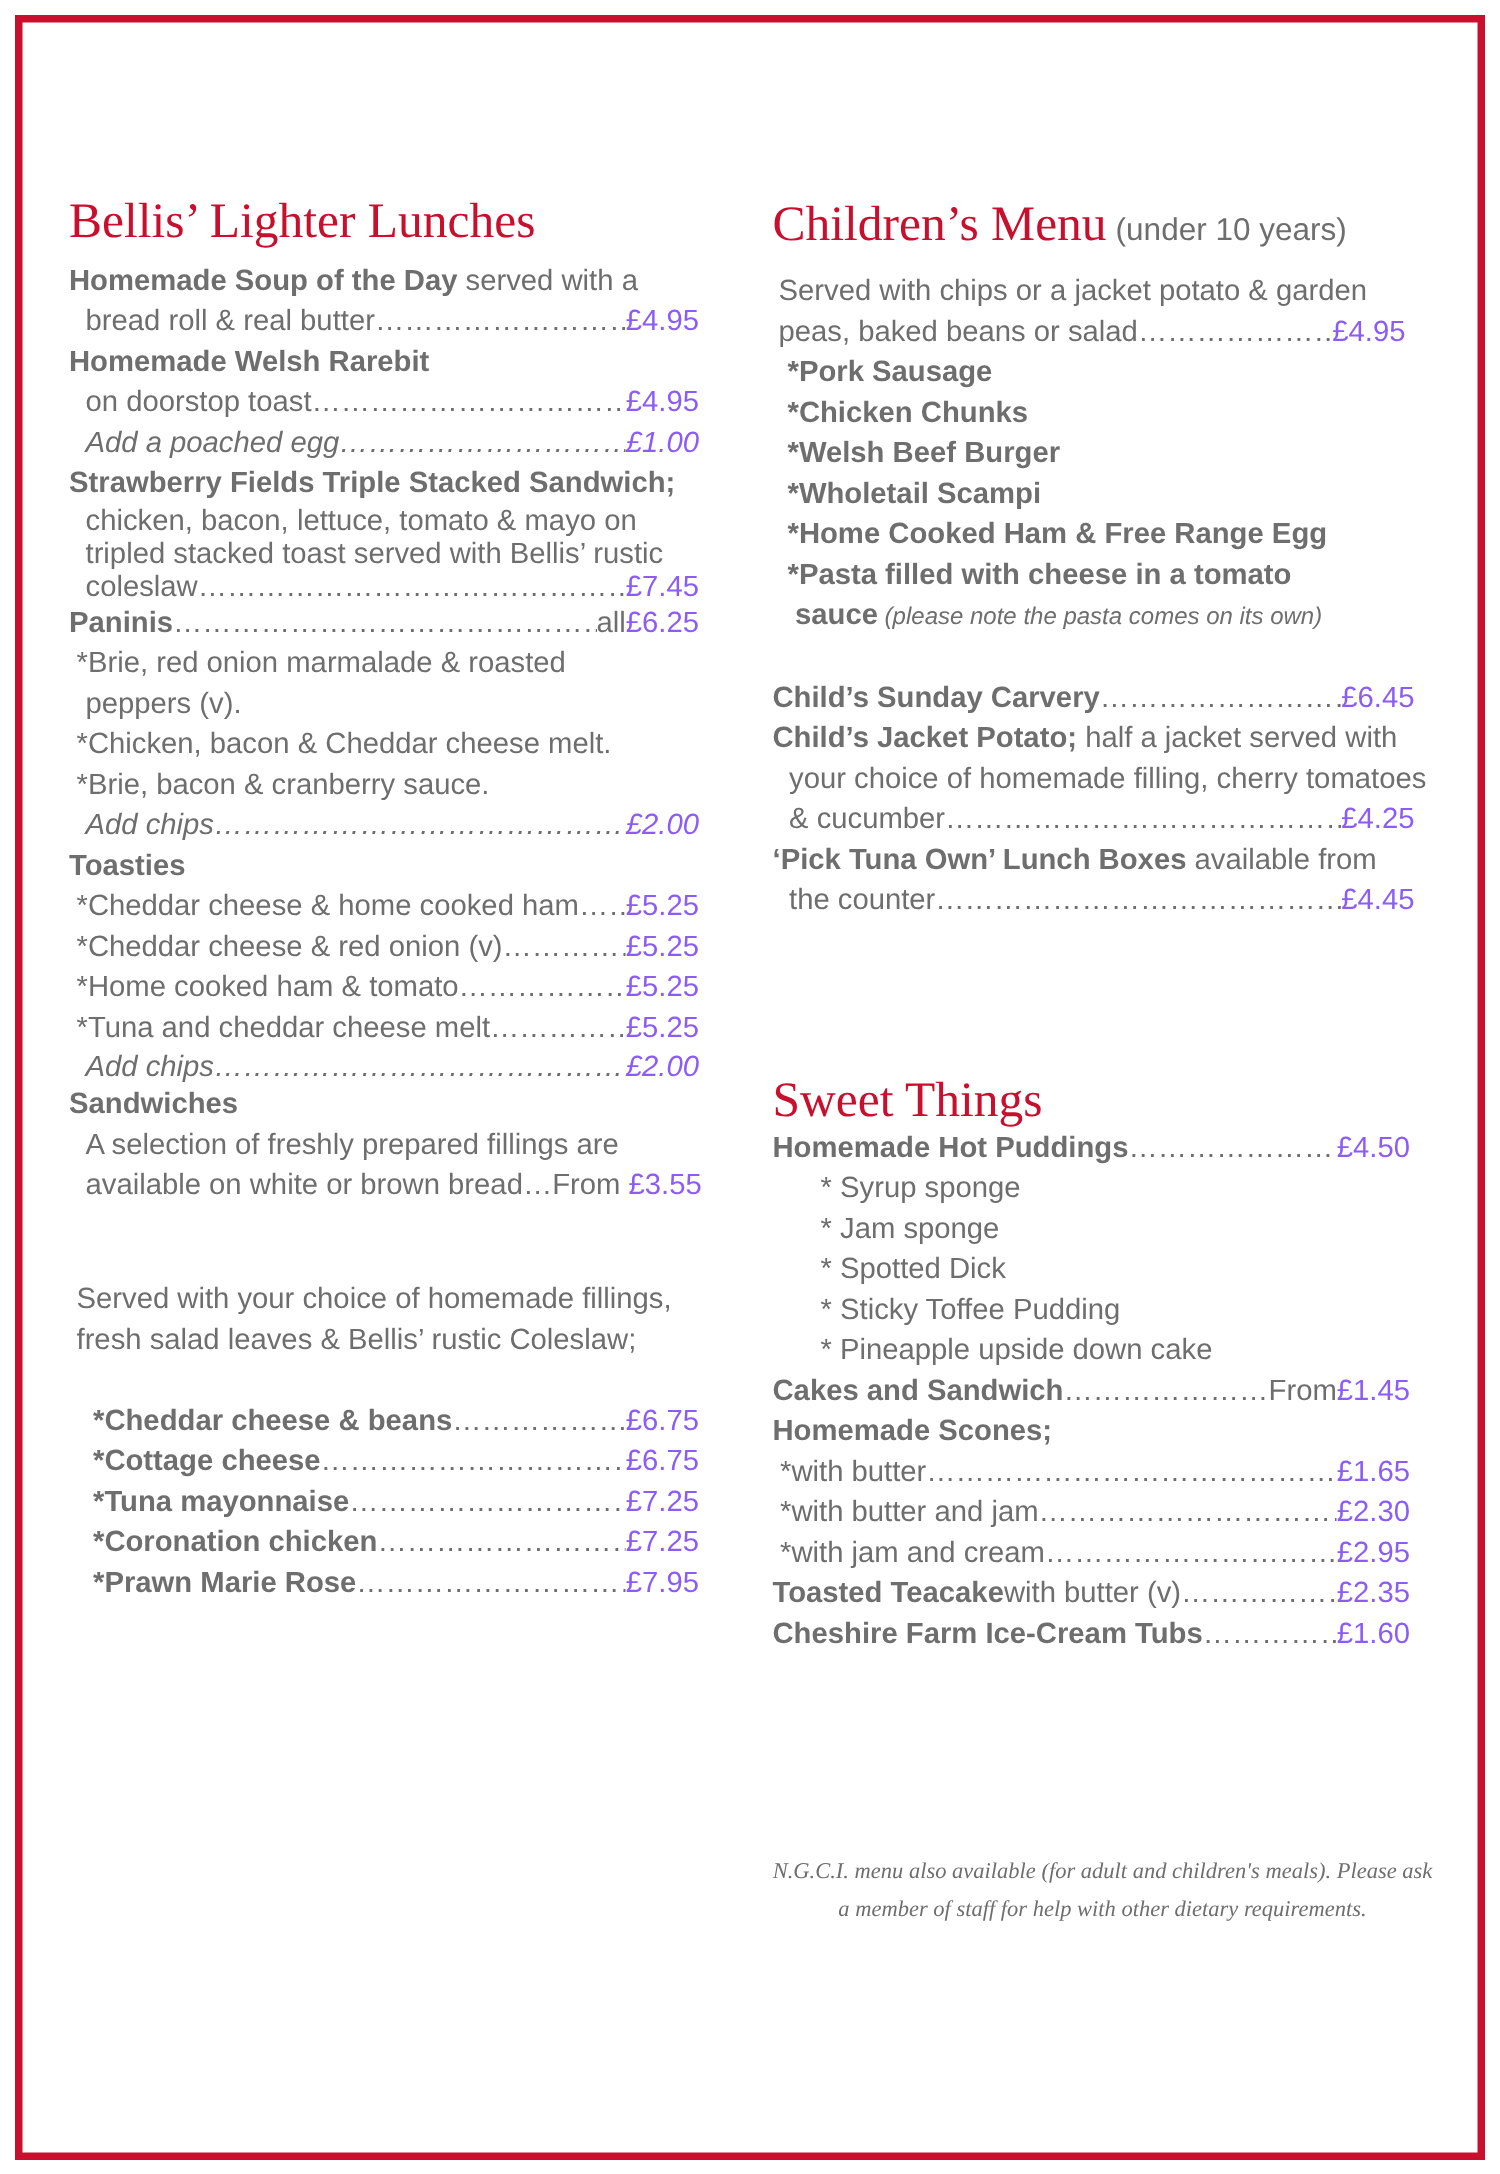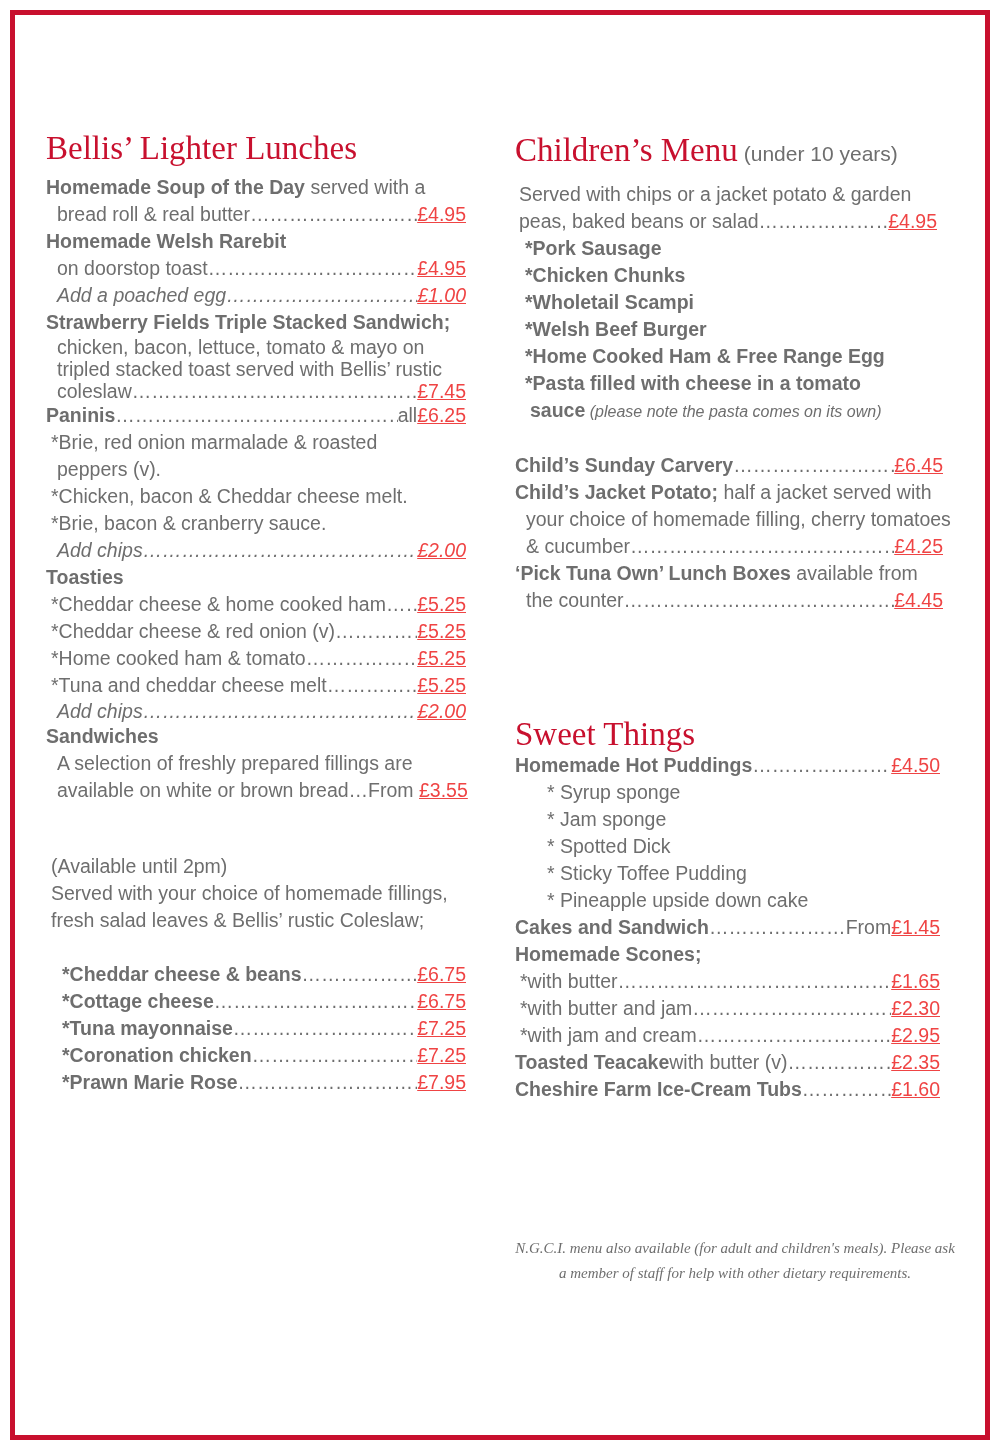--- a/index.html
+++ b/index.html
@@ -7,21 +7,21 @@
          font-family:"Liberation Sans", sans-serif; color:#6e6e6e; }
   .frame { position:absolute; left:10px; top:10px; width:970px; height:1420px;
            border:5px solid #c8102e; }
   .col { position:absolute; }
   .h { font-family:"Liberation Serif", serif; color:#c8102e; font-size:33px;
        font-weight:normal; margin:0; line-height:36px; white-space:nowrap; }
   .h .sub { font-family:"Liberation Sans", sans-serif; color:#6e6e6e; font-size:21px; margin-left:6px; }
   .ln { font-size:19.5px; line-height:27px; white-space:nowrap; position:relative; }
   .b { font-weight:bold; }
   .i { font-style:italic; }
-  .price { color:#ef4444;text-decoration:underline; }
+  .price { color:#8b5cf6; }
   .row { display:flex; align-items:baseline; }
   .dots { flex:1; overflow:hidden; white-space:nowrap; color:#6e6e6e; }
   .dots::after { content:"……………………………………………………………………………………………………………"; }
   .note { position:absolute; left:515px; top:1236px; width:440px; text-align:center;
           font-family:"Liberation Serif", serif; font-style:italic; font-size:15px;
           line-height:25px; color:#6e6e6e; }
   .small-i { font-size:16px; font-style:italic; font-weight:normal; }
 </style>
 </head>
 <body>
@@ -104,21 +104,20 @@
       <span class="dots"></span>
       <span class="price">£2.00</span>
     </div>
 
   <div class="ln b">Sandwiches</div>
   <div class="ln" style="padding-left:11px">A selection of freshly prepared fillings are</div>
   <div class="ln" style="padding-left:11px"><span>available on white or brown bread…From </span><span class="price">£3.55</span></div>
 </div>
 
 <div class="col" style="left:46px; top:853px; width:420px;">
-  <div class="ln" style="padding-left:5px; margin-top:0px">(Available until 2pm)</div>
   <div class="ln" style="padding-left:5px">Served with your choice of homemade fillings,</div>
   <div class="ln" style="padding-left:5px">fresh salad leaves &amp; Bellis’ rustic Coleslaw;</div>
   <div style="height:27px"></div>
   <div class="ln row b" style="padding-left:16px">
       <span>*Cheddar cheese &amp; beans</span>
       <span class="dots" style="font-weight:normal"></span>
       <span class="price" style="font-weight:normal">£6.75</span>
     </div>
   <div class="ln row b" style="padding-left:16px">
       <span>*Cottage cheese </span>
@@ -146,22 +145,22 @@
   <h2 class="h"><span>Children’s Menu</span><span class="sub">(under 10 years)</span></h2>
   <div style="height:9px"></div>
   <div class="ln" style="padding-left:4px">Served with chips or a jacket potato &amp; garden</div>
   <div class="ln row" style="padding-left:4px; width:418px">
       <span>peas, baked beans or salad</span>
       <span class="dots"></span>
       <span class="price">£4.95</span>
     </div>
   <div class="ln b" style="padding-left:10px">*Pork Sausage</div>
   <div class="ln b" style="padding-left:10px">*Chicken Chunks</div>
+  <div class="ln b" style="padding-left:10px">*Welsh Beef Burger</div>
   <div class="ln b" style="padding-left:10px">*Wholetail Scampi</div>
-  <div class="ln b" style="padding-left:10px">*Welsh Beef Burger</div>
   <div class="ln b" style="padding-left:10px">*Home Cooked Ham &amp; Free Range Egg</div>
   <div class="ln b" style="padding-left:10px">*Pasta filled with cheese in a tomato</div>
   <div class="ln b" style="padding-left:15px"><span>sauce</span><span class="small-i"> (please note the pasta comes on its own)</span></div>
   <div style="height:27px"></div>
   <div class="ln row" style="width:428px">
       <span class="b">Child’s Sunday Carvery</span>
       <span class="dots"></span>
       <span class="price">£6.45</span>
     </div>
   <div class="ln"><span class="b">Child’s Jacket Potato;</span><span> half a jacket served with</span></div>

